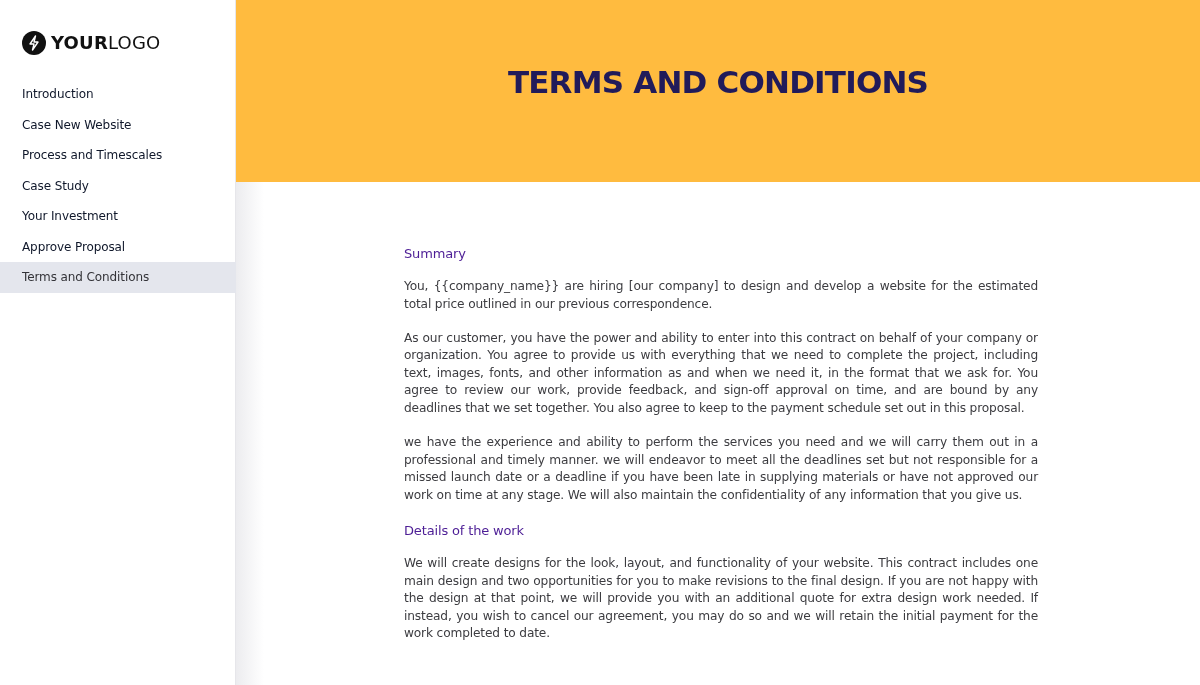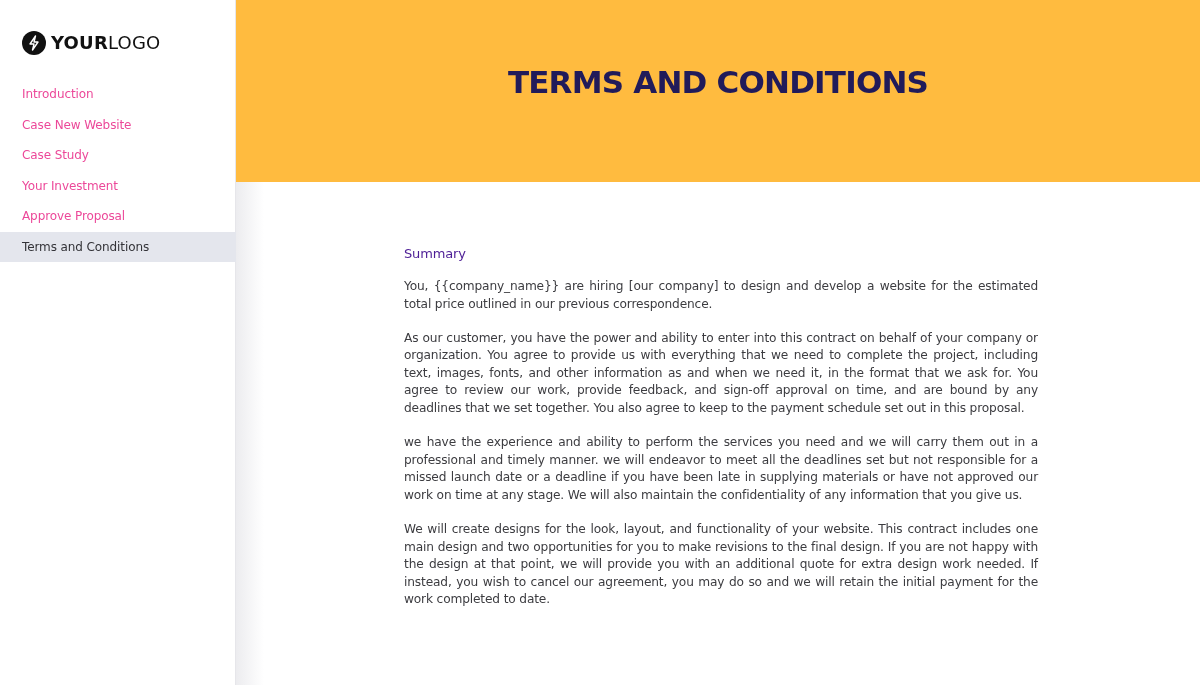--- a/index.html
+++ b/index.html
@@ -31,21 +31,21 @@
       font-size: 18px; letter-spacing: 0.2px; color: #111111;
       line-height: 26px;
     }
     .logo-text .bold { font-weight: 700; }
     .logo-text .light { font-weight: 400; }
 
     .nav { position: absolute; left: 0; top: 79px; width: 236px; }
     .nav-item {
       display: block; height: 30.5px; line-height: 30px;
       padding-left: 22px;
-      font-size: 12px; color: #ec4899; cursor: pointer;
+      font-size: 12px; color: #0f172a; cursor: pointer;
       text-decoration: none;
       font-family: "DejaVu Sans", sans-serif;
       letter-spacing: -0.1px;
     }
     .nav-item.active { background: #e4e6ed; color: #333338; }
 
     
     .main {
       position: absolute; left: 236px; top: 0; width: 964px; height: 685px;
       background: #ffffff;
@@ -94,37 +94,39 @@
         <svg width="14" height="16" viewBox="0 0 14 16">
           <path d="M8.5 1 L3 9 L7 9 L5.5 15 L11 7 L7 7 Z" fill="none" stroke="#ffffff" stroke-width="1.4" stroke-linejoin="round"></path>
         </svg>
       </span>
       <span class="logo-text"><span class="bold">YOUR</span><span class="light">LOGO</span></span>
     </div>
 
     <nav class="nav">
       <a class="nav-item">Introduction</a>
       <a class="nav-item">Case New Website</a>
+      <a class="nav-item">Process and Timescales</a>
       <a class="nav-item">Case Study</a>
       <a class="nav-item">Your Investment</a>
       <a class="nav-item">Approve Proposal</a>
       <a class="nav-item active">Terms and Conditions</a>
     </nav>
   </aside>
 
   <main class="main">
     <header class="hero">
       <h1 class="hero-title">TERMS AND CONDITIONS</h1>
     </header>
 
     <article class="content">
       <h3>Summary</h3>
       <p>You, {{company_name}} are hiring [our company] to design and develop a website for the estimated total price outlined in our previous correspondence.</p>
       <p>As our customer, you have the power and ability to enter into this contract on behalf of your company or organization. You agree to provide us with everything that we need to complete the project, including text, images, fonts, and other information as and when we need it, in the format that we ask for. You agree to review our work, provide feedback, and sign-off approval on time, and are bound by any deadlines that we set together. You also agree to keep to the payment schedule set out in this proposal.</p>
       <p>we have the experience and ability to perform the services you need and we will carry them out in a professional and timely manner. we will endeavor to meet all the deadlines set but not responsible for a missed launch date or a deadline if you have been late in supplying materials or have not approved our work on time at any stage. We will also maintain the confidentiality of any information that you give us.</p>
 
+      <h3>Details of the work</h3>
       <p>We will create designs for the look, layout, and functionality of your website. This contract includes one main design and two opportunities for you to make revisions to the final design. If you are not happy with the design at that point, we will provide you with an additional quote for extra design work needed. If instead, you wish to cancel our agreement, you may do so and we will retain the initial payment for the work completed to date.</p>
 
 
     </article>
   </main>
 
 </div>
 
 </body></html>

